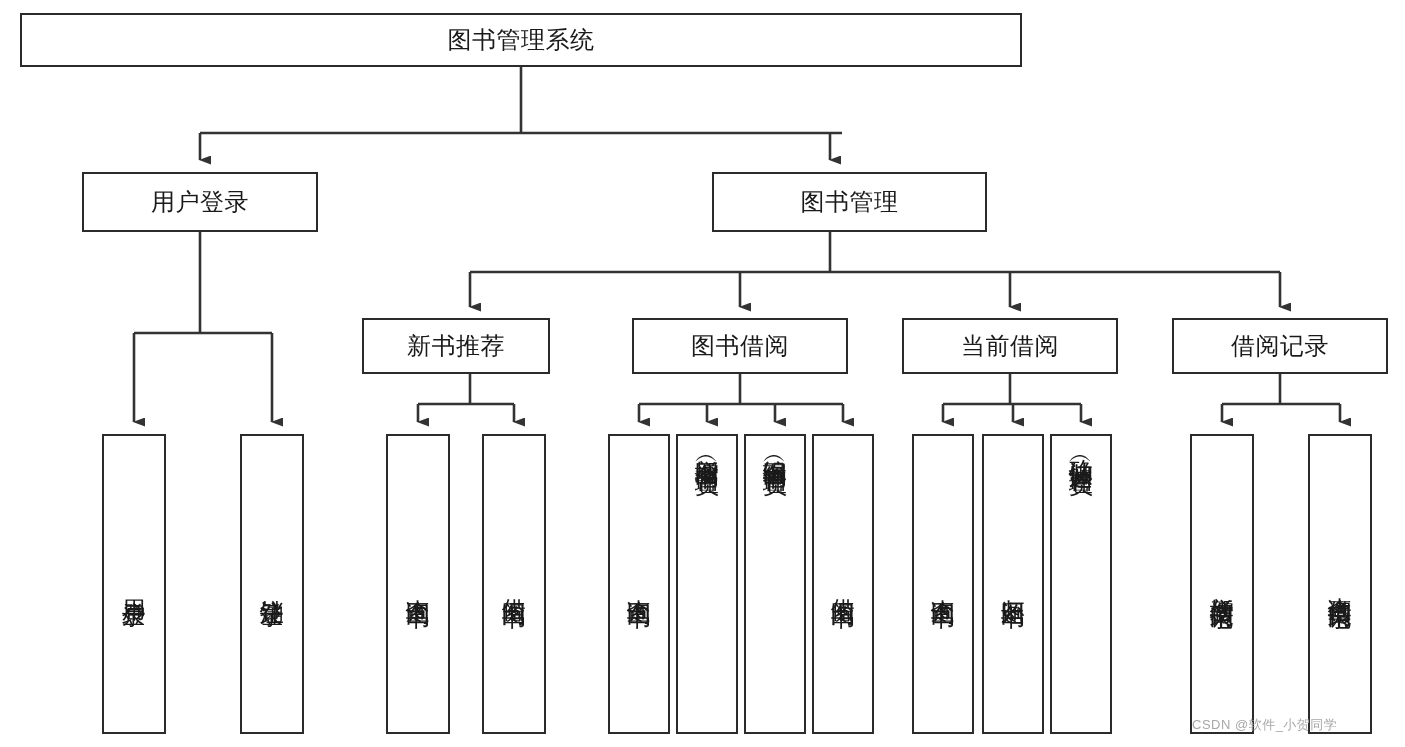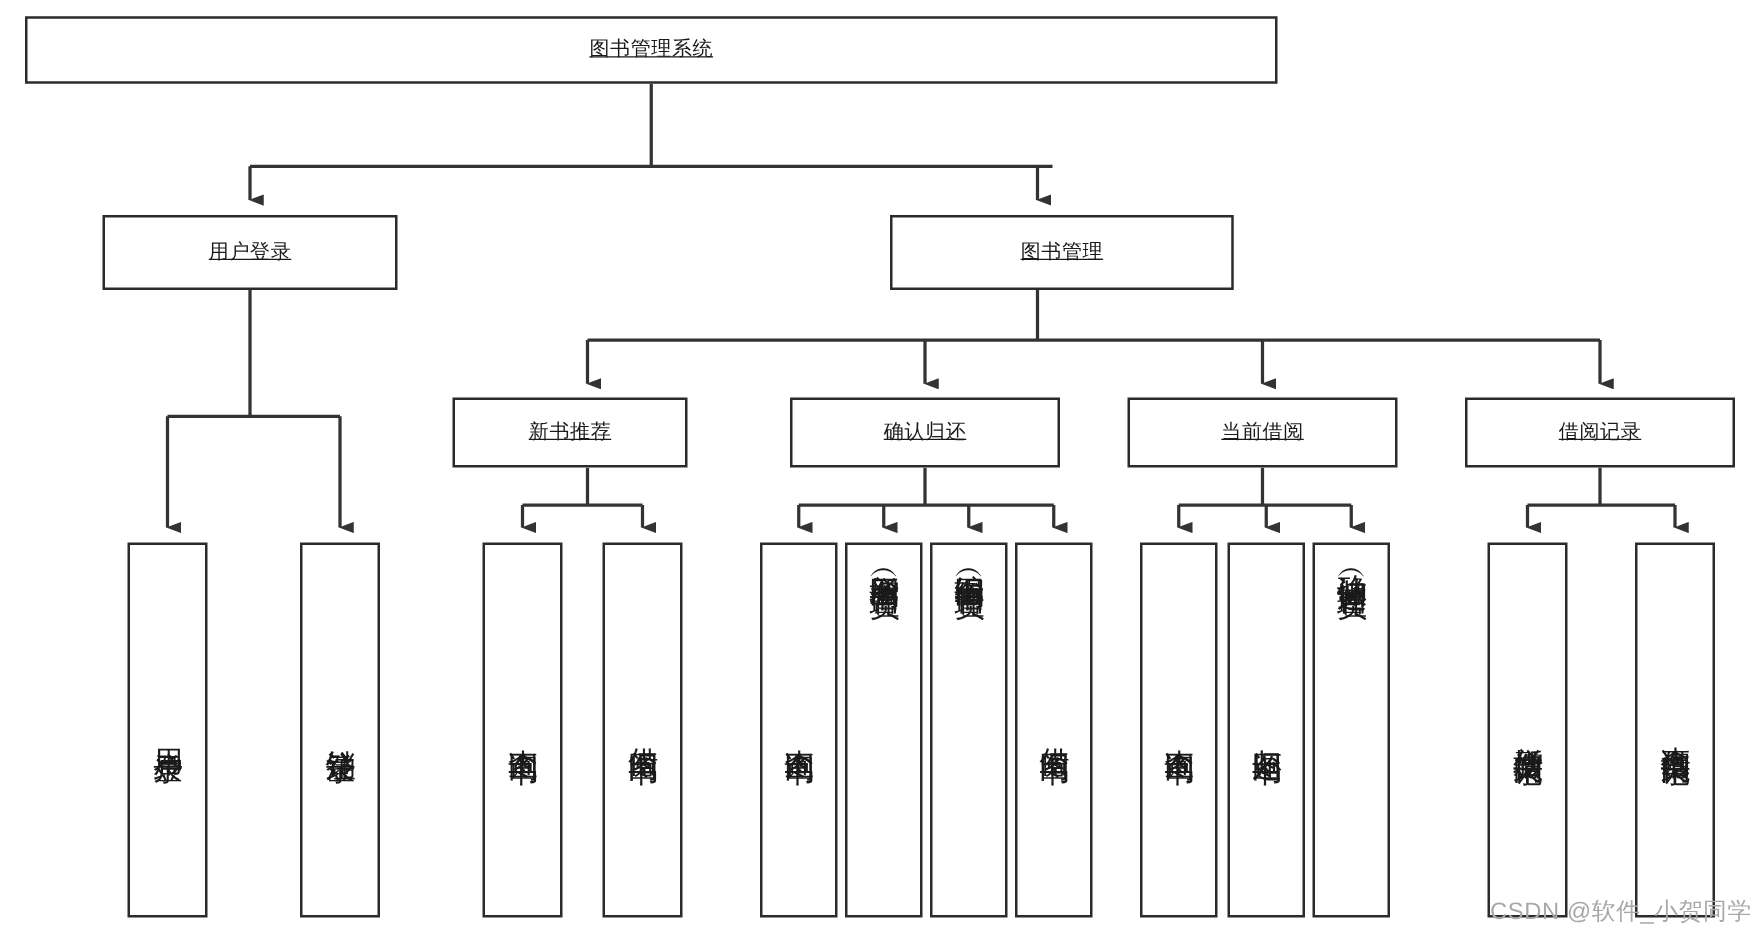--- a/index.html
+++ b/index.html
@@ -33,46 +33,45 @@
     box-sizing: border-box;
     background: #ffffff;
     border: 2px solid #2b2b2b;
     display: flex;
     align-items: center;
     justify-content: center;
     text-align: center;
     color: #1a1a1a;
   }
   .node-h .node-label {
-    font-size: 16px;
+    font-size: 24px;
     line-height: 1.15;
     letter-spacing: 0.5px;
     white-space: nowrap;
-    text-decoration: underline;
   }
   .node-v {
     align-items: flex-start;
     justify-content: center;
     padding-top: 0;
   }
   .node-v .node-label {
     writing-mode: vertical-rl;
     text-orientation: upright;
     font-size: 24px;
     line-height: 1.22;
     letter-spacing: 2px;
     white-space: nowrap;
     display: block;
   }
   .node-v.center-v {
     align-items: center;
   }
   .watermark {
     position: absolute;
-    font-size: 19px;
+    font-size: 13px;
     color: #a8a8a8;
     white-space: nowrap;
     letter-spacing: 0.5px;
   }
 </style>
 </head>
 <body>
 
 <div id="diagram-root">
 
@@ -134,21 +133,21 @@
     <span class="node-label">用户登录</span>
   </div>
   <div class="node node-h" style="left:712px; top:172px; width:275px; height:60px;">
     <span class="node-label">图书管理</span>
   </div>
 
   <div class="node node-h" style="left:362px; top:318px; width:188px; height:56px;">
     <span class="node-label">新书推荐</span>
   </div>
   <div class="node node-h" style="left:632px; top:318px; width:216px; height:56px;">
-    <span class="node-label">确认归还</span>
+    <span class="node-label">图书借阅</span>
   </div>
   <div class="node node-h" style="left:1172px; top:318px; width:216px; height:56px;">
     <span class="node-label">借阅记录</span>
   </div>
   <div class="node node-h" style="left:902px; top:318px; width:216px; height:56px;">
     <span class="node-label">当前借阅</span>
   </div>
 
   <div class="node node-v center-v" style="left:102px; top:434px; width:64px; height:300px;">
     <span class="node-label">用户登录</span>

